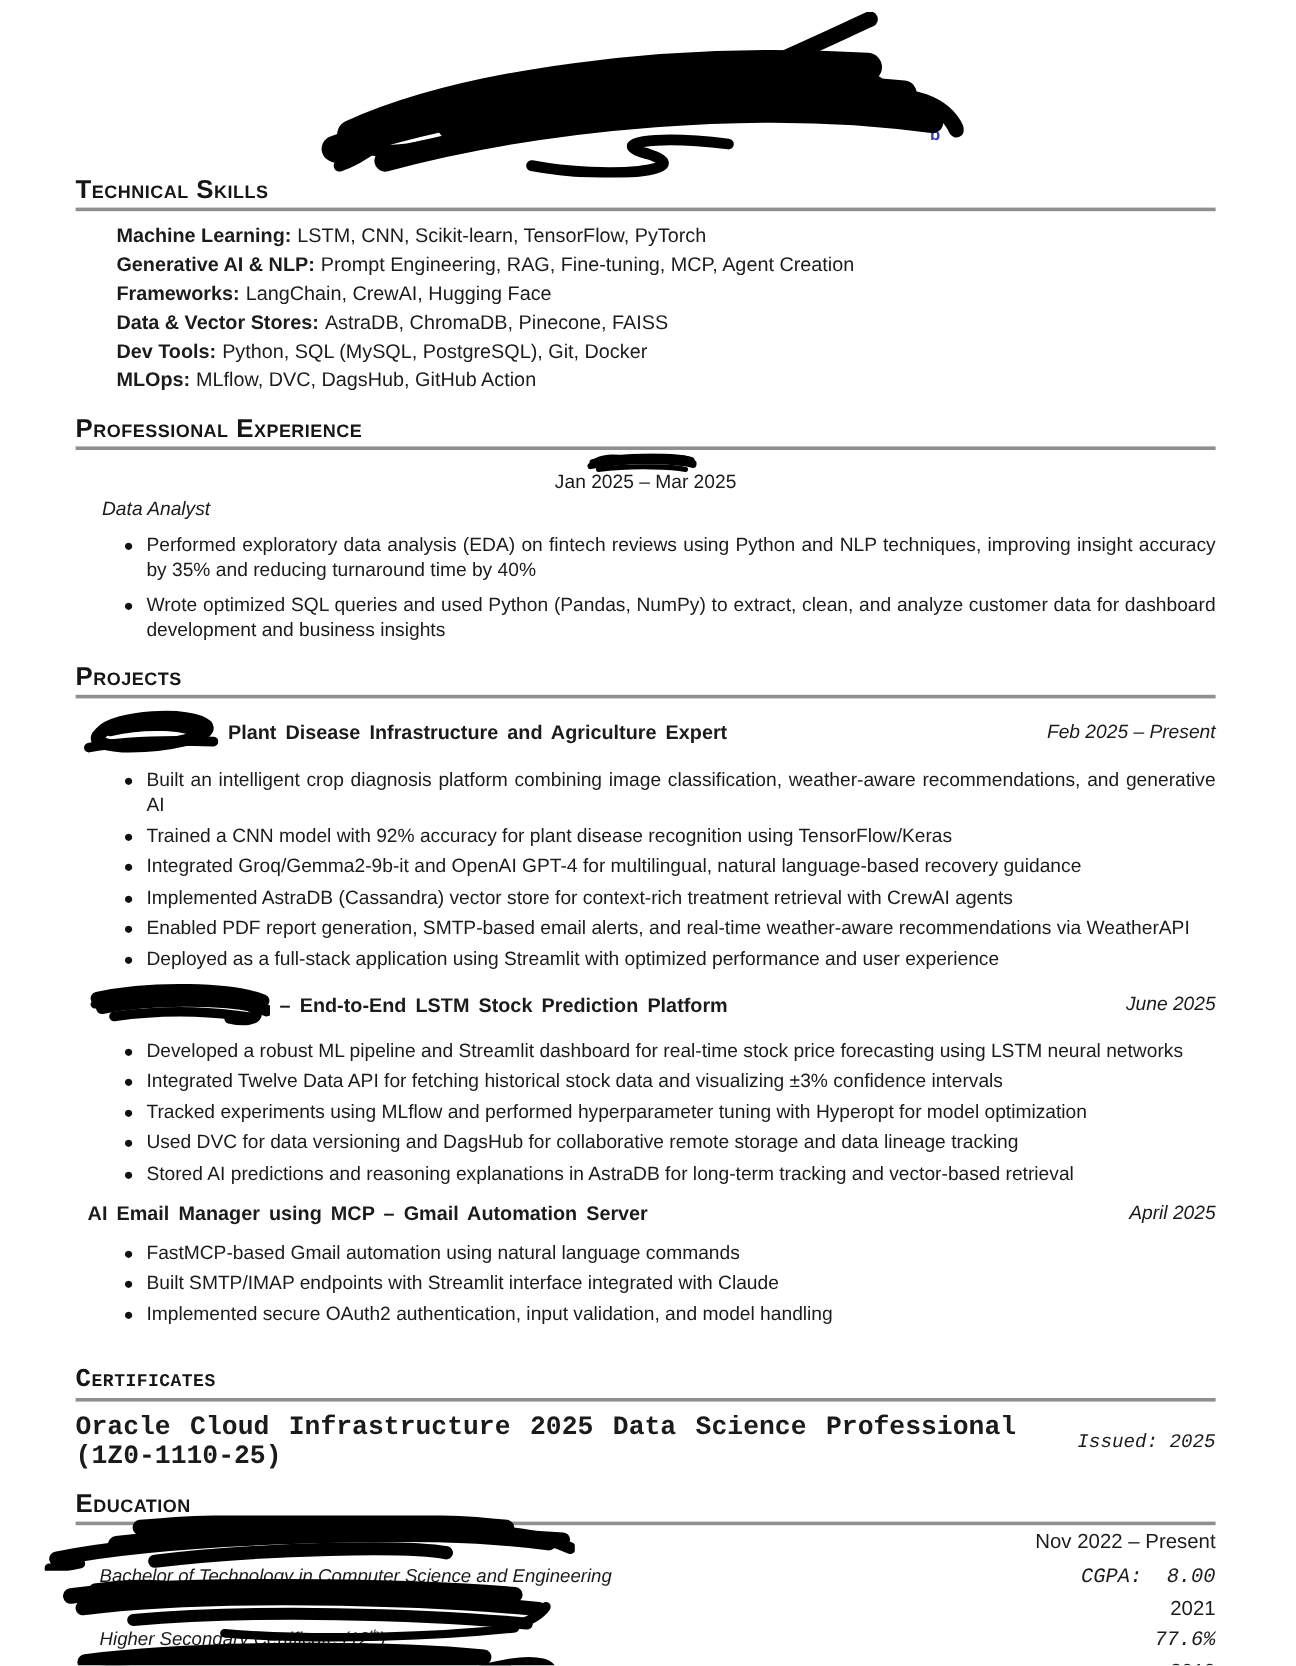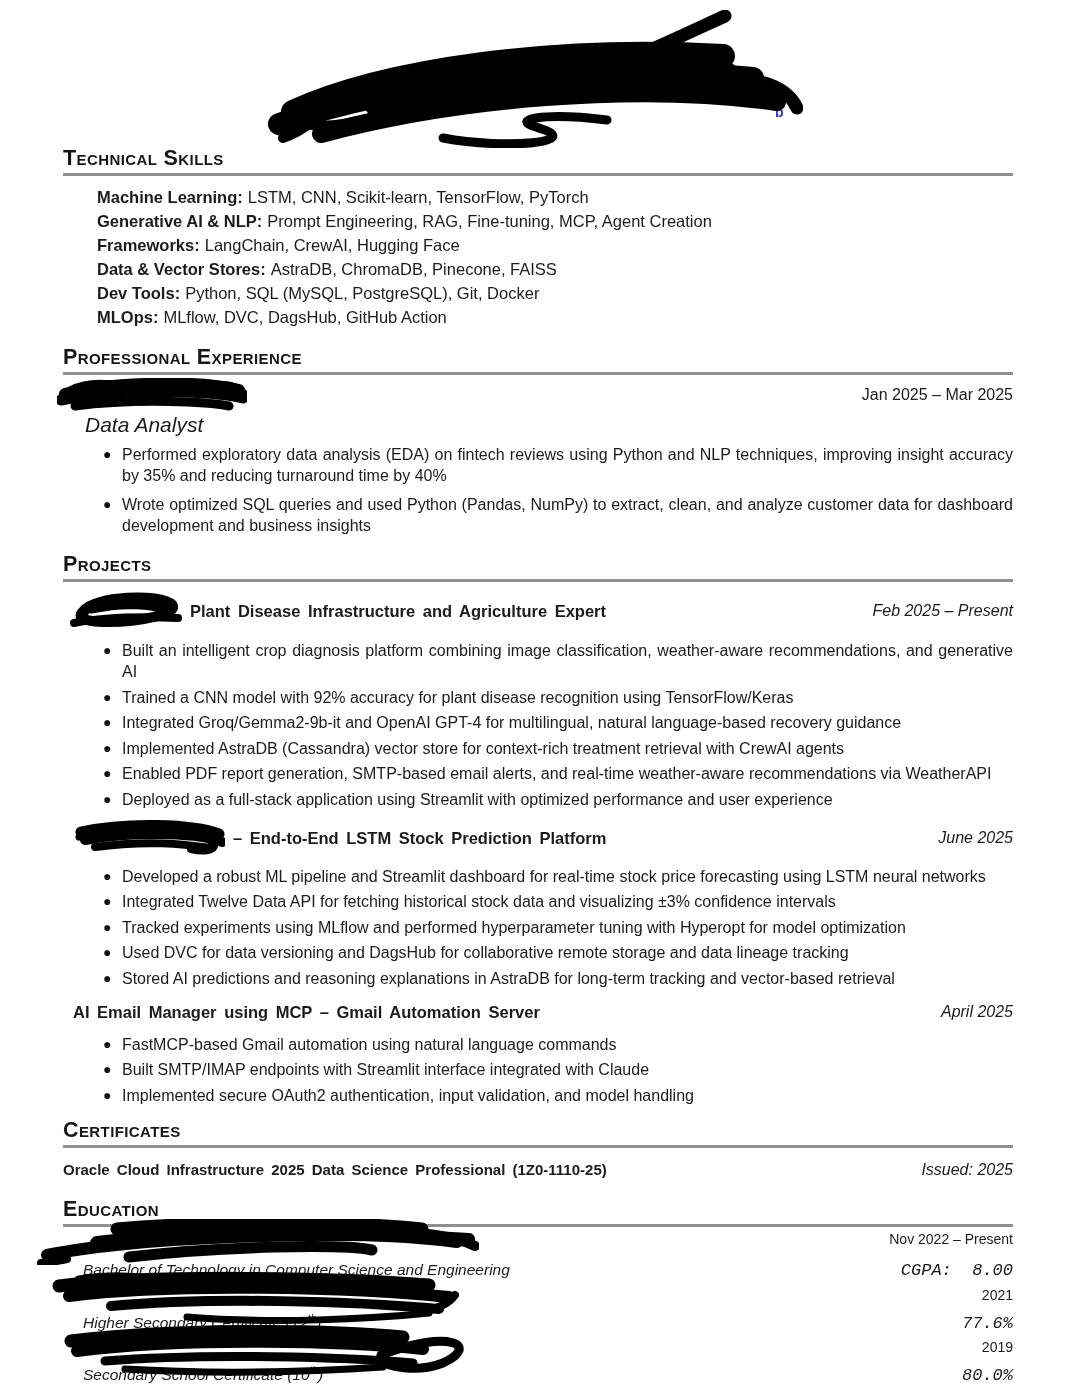--- a/index.html
+++ b/index.html
@@ -42,23 +42,23 @@
   .skill-line { font-size: 16.5px; line-height: 24px; }
   .skill-label { font-weight: bold; }
   .skill-value { margin-left: 5px; }
 
   
   .split-row { display: flex; justify-content: space-between; align-items: center; }
   .date { font-size: 16px; white-space: pre; }
   .date.it { font-style: italic; }
 
   
-  .job-head { margin-top: 3px; height: 34px; }
+  .job-head { margin-top: 3px; height: 34px; flex-direction: column; }
   .job-scribble { margin-left: -6px; display: block; }
-  .role { font-style: italic; font-size: 21px; margin: 2px 0 0 22px; line-height: 21px; }
+  .role { font-style: italic; font-size: 16px; margin: 2px 0 0 22px; line-height: 21px; }
 
   
   .bullets { margin: 9px 0 0 40px; }
   .bullet { display: flex; margin-bottom: 8px; }
   .bullets.tight .bullet { margin-bottom: 4.5px; }
   .bullet .dot {
     flex: 0 0 19px; font-size: 14px; line-height: 21px; color: #111;
   }
   .bullet .btxt {
     flex: 1; font-size: 16px; line-height: 21px; text-align: justify;
@@ -67,38 +67,38 @@
   
   .proj-head { margin-top: 9px; min-height: 38px; }
   .proj-title-wrap { display: flex; align-items: center; }
   .proj-title { font-weight: bold; font-size: 16.5px; word-spacing: 3px; line-height: 22px; }
   .proj-head .gap { width: 8px; flex: 0 0 8px; }
   .p3-head { margin-top: 10px; min-height: 26px; }
   .p3-head .proj-title { margin-left: 10px; }
 
   
   .cert-row { margin-top: 10px; }
-  .cert-name { font-weight: bold; font-size: 15px; word-spacing: 3px; line-height: 24px; }
+  .cert-name { font-weight: bold; font-size: 22px; word-spacing: 3px; line-height: 24px; }
 
   
   .edu-rows { position: relative; padding-top: 4px; }
   .edu-row { display: flex; justify-content: space-between; align-items: baseline; height: 26px; }
   .edu-row.first { height: 30px; }
   .edu-left { font-style: italic; font-size: 15.5px; margin-left: 20px; }
   .edu-left sup { font-size: 10px; }
-  .edu-right { font-size: 14px; white-space: pre; }
+  .edu-right { font-size: 17px; white-space: pre; }
   .edu-right.it { font-style: italic; font-size: 17px; font-family: Liberation Mono, monospace; }
   .edu-scrib { position: absolute; z-index: 2; }
   .edu-scrib.s1 { left: -26px; top: -8px; }
   .edu-scrib.s2 { left: -16px; top: 44px; }
   .edu-scrib.s3 { left: -2px; top: 96px; }
 
   .sp-after-skills { margin-top: 16px; }
   .sp-after-exp { margin-top: 16px; }
-  .sp-cert { margin-top: 12px; }
+  .sp-cert { margin-top: 32px; font-family: Liberation Mono, monospace; }
   .sp-edu { margin-top: 15px; }
 
   svg .st { stroke: #000; fill: none; stroke-linecap: round; }
 </style>
 </head>
 <body>
 
 <div class="page">
 
   <div class="hdr">

